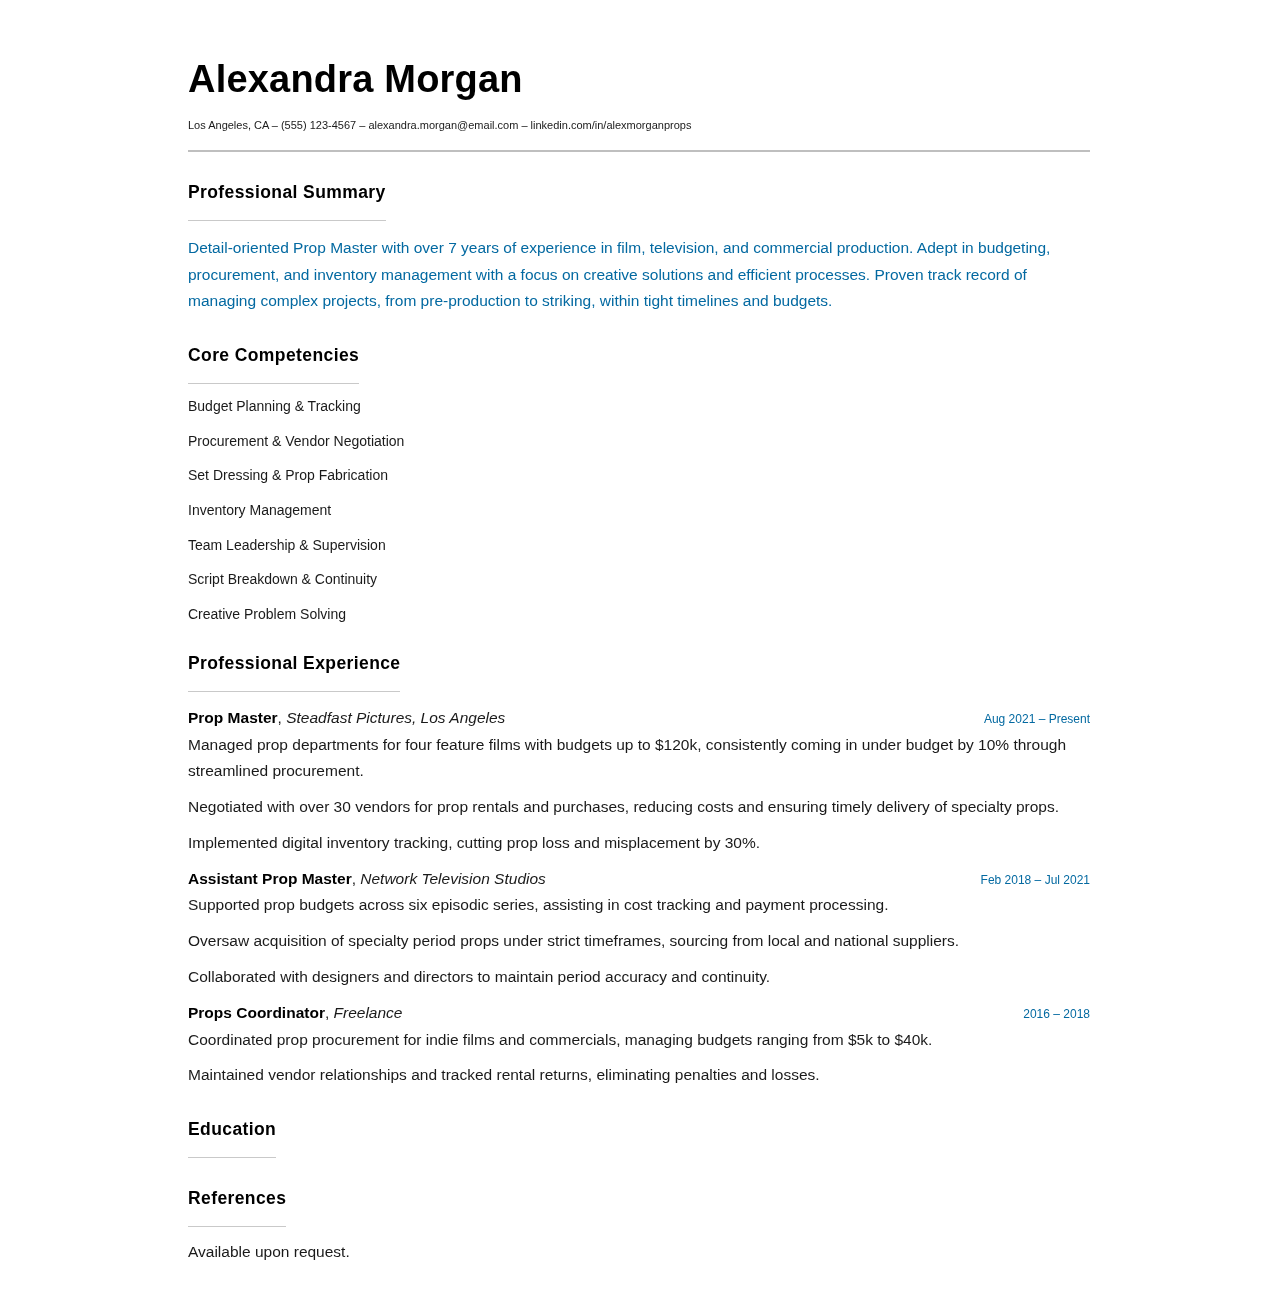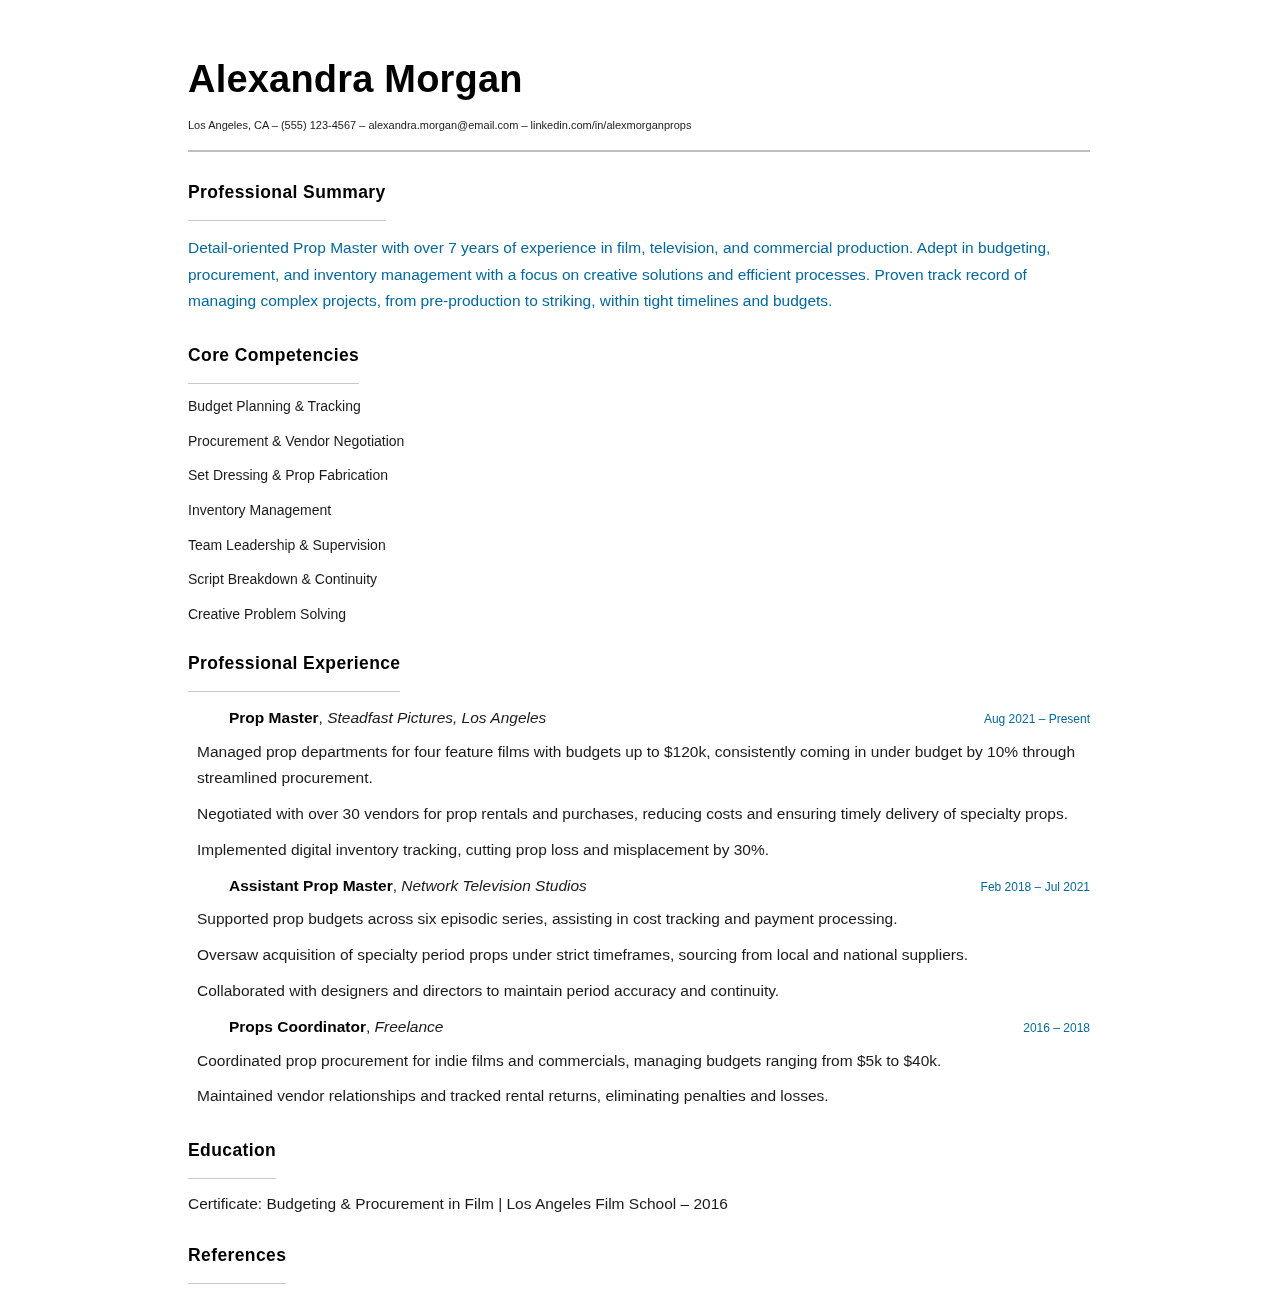--- a/index.html
+++ b/index.html
@@ -100,21 +100,20 @@
   }
   .job + .job { margin-top: 8px; }
   .job-head {
     display: flex;
     justify-content: space-between;
     align-items: baseline;
     font-size: 15.5px;
     line-height: 1.5;
     margin-bottom: 2px;
     margin-top: 11px;
-    margin-left: 41px;
   }
   .job-title-group {
     white-space: nowrap;
   }
   .job-title {
     font-weight: bold;
     color: #000000;
   }
   .job-sep { color: #1a1a1a; }
   .job-company {
@@ -122,21 +121,21 @@
     color: #1a1a1a;
   }
   .job-dates {
     font-size: 12px;
     color: #0369a1;
     white-space: nowrap;
     text-align: right;
   }
   .job-bullets {
     list-style: none;
-    margin: 9px;
+    margin: 0;
     padding: 0;
   }
   .job-bullet {
     font-size: 15.5px;
     line-height: 1.72;
     color: #1a1a1a;
     margin-bottom: 9px;
   }
   .job-bullet:last-child { margin-bottom: 0; }
 
@@ -234,21 +233,20 @@
             <li class="job-bullet">Maintained vendor relationships and tracked rental returns, eliminating penalties and losses.</li>
           </ul>
         </div>
 
       </div>
     </div>
 
     <div class="section">
       <h2 class="section-heading">Education</h2>
       <ul class="education-list">
-        <li class="education-item">Certificate: Budgeting &amp; Procurement in Film  |  Los Angeles Film School – 2016</li>
       </ul>
     </div>
 
     <div class="section">
       <h2 class="section-heading">References</h2>
       <p class="references-text">Available upon request.</p>
     </div>
 
   </div>
 </div>

